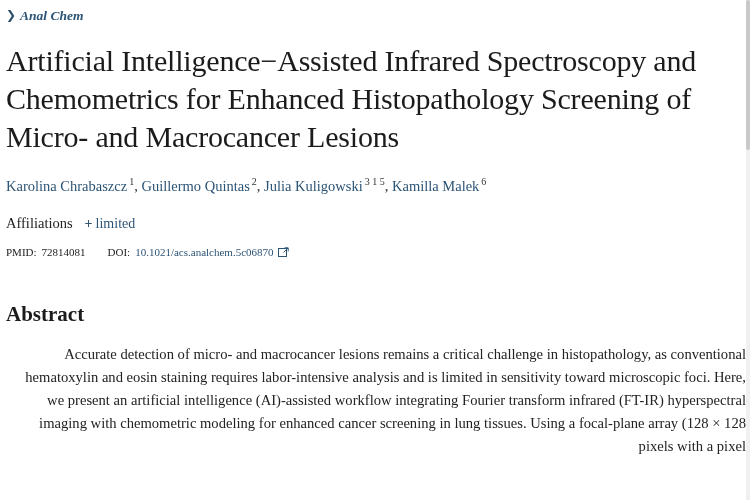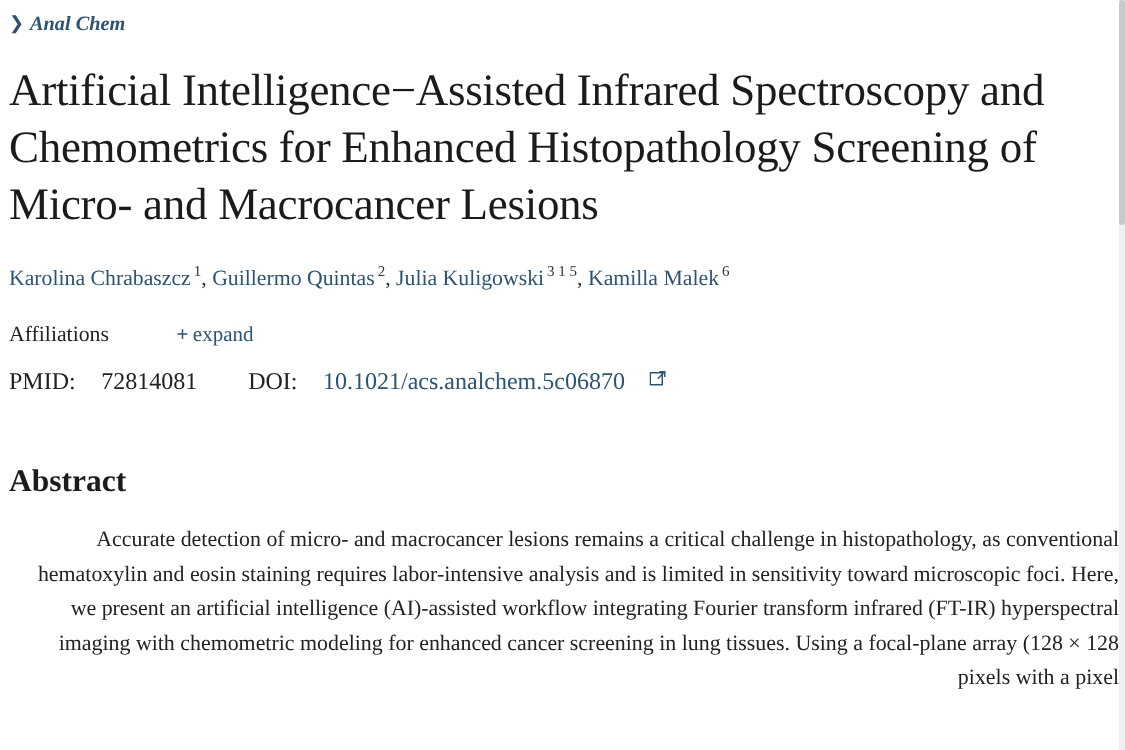--- a/index.html
+++ b/index.html
@@ -77,39 +77,37 @@
     margin-left: 2px;
   }
   .sep { color: #333; }
   
   .aff-row {
     margin: 18px 0 0 2px;
     font-size: 14.5px;
     color: #222;
     display: flex;
     align-items: baseline;
-    gap: 33px;
   }
   .aff-label { font-weight: normal; color: #222; }
   .expand {
     margin-left: 12px;
     color: #2c5475;
     cursor: pointer;
     font-size: 14px;
   }
   .plus { font-weight: bold; margin-right: 3px; }
   
   .ids {
     margin: 14px 0 0 2px;
-    font-size: 16px;
+    font-size: 11px;
     color: #222;
     display: flex;
-    align-items: flex-start;
+    align-items: center;
     flex-wrap: nowrap;
-    gap: 12px;
   }
   .pmid-val { margin-left: 5px; }
   .doi-label { margin-left: 22px; }
   .doi-link {
     color: #2c5475;
     margin-left: 5px;
     cursor: pointer;
   }
   .ext-icon {
     display: inline-block;
@@ -165,21 +163,21 @@
 
   <div class="authors">
     <span class="author">Karolina Chrabaszcz</span><span class="aff-sup">1</span><span class="sep">,</span>
     <span class="author">Guillermo Quintas</span><span class="aff-sup">2</span><span class="sep">,</span>
     <span class="author">Julia Kuligowski</span><span class="aff-sup">3  1  5</span><span class="sep">,</span>
     <span class="author">Kamilla Malek</span><span class="aff-sup">6</span>
   </div>
 
   <div class="aff-row">
     <span class="aff-label">Affiliations</span>
-    <span class="expand"><span class="plus">+</span><span>expand</span></span>
+    <span class="expand"><span class="plus">+</span><span>limited</span></span>
   </div>
 
   <div class="ids">
     <span>PMID:</span>
     <span class="pmid-val">72814081</span>
     <span class="doi-label">DOI:</span>
     <span class="doi-link">10.1021/acs.analchem.5c06870</span>
     <span class="ext-icon">
       <svg width="11" height="11" viewBox="0 0 11 11">
         <rect x="0.5" y="1.5" width="8" height="8" fill="none" stroke="#2c5475" stroke-width="1"></rect>

